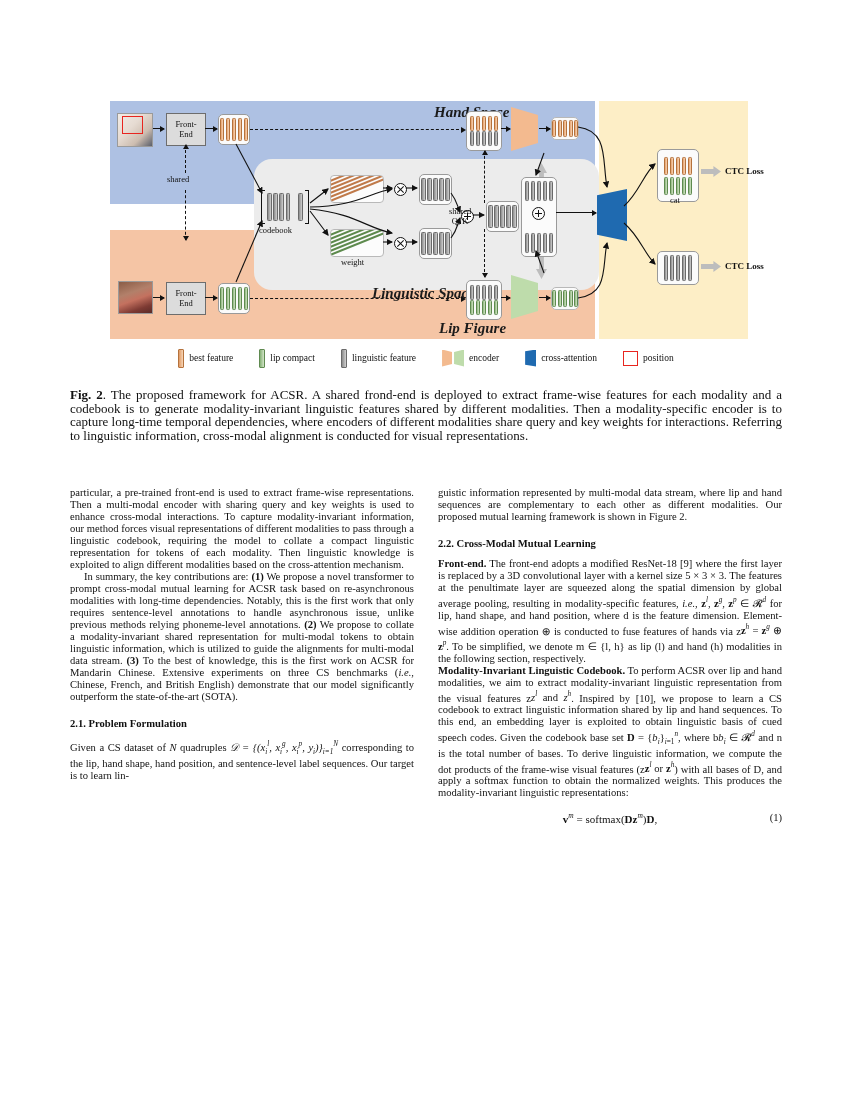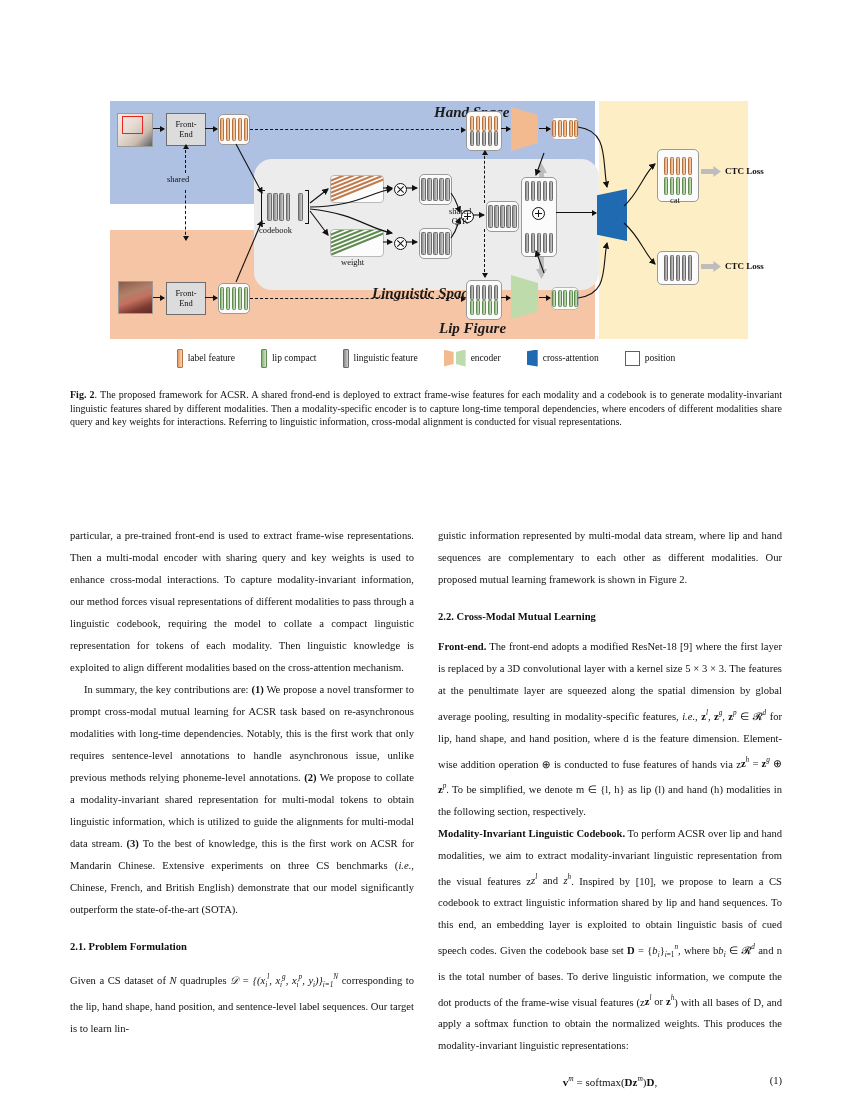--- a/index.html
+++ b/index.html
@@ -106,27 +106,27 @@
   .leg-bar.g{background:linear-gradient(90deg,#8a8a8a,#d0d0d0);border:.6px solid #6a6a6a;}
   .leg-enc{display:flex;gap:2px;}
   .leg-enc span{display:block;width:10px;height:17px;}
   .leg-enc .a{background:#f3ba8f;clip-path:polygon(0 0,100% 14%,100% 86%,0 100%);}
   .leg-enc .b{background:#bedcab;clip-path:polygon(0 14%,100% 0,100% 100%,0 86%);}
   .leg-cross{width:11px;height:17px;background:#1f6ab0;clip-path:polygon(0 10%,100% 0,100% 100%,0 90%);}
   .leg-pos{width:13px;height:13px;border:1.4px solid #e8251f;}
 
   
   #caption{position:absolute;left:70px;top:388px;width:712px;
-    font-size:10px;line-height:13.6px;text-align:justify;
+    font-size:13px;line-height:13.6px;text-align:justify;
     font-family:"Liberation Serif",serif;}
   #caption b{font-weight:bold;}
 
   
-  .col{position:absolute;width:344px;font-size:10.6px;line-height:22px;text-align:justify;
-       font-family:"Liberation Serif",serif;margin-top:38px;}
+  .col{position:absolute;width:344px;font-size:10.6px;line-height:12px;text-align:justify;
+       font-family:"Liberation Serif",serif;}
   #col-left{left:70px;top:487px;}
   #col-right{left:438px;top:487px;}
   .col p{margin:0;text-indent:14px;}
   .col p.noind{text-indent:0;}
   .col p + p{margin-top:0;}
   h2.sect{font-size:10.8px;font-weight:bold;text-align:center;margin:17px 0 12px 0;letter-spacing:.2px;}
   h3.sub{font-size:10.6px;font-weight:bold;margin:15px 0 8px 0;text-indent:0;}
   .runin{font-weight:bold;}
   .it{font-style:italic;}
   .mathv{font-style:italic;font-family:"Liberation Serif",serif;}
@@ -417,21 +417,21 @@
         <path d="M520,105 C535,92 540,72 551,63"></path>
 
         <path d="M520,122 C536,136 540,152 551,163"></path>
       </g>
     </svg>
   </div>
 
   <div id="legend">
     <div class="leg">
       <span class="leg-bar h"></span>
-      <span>label feature</span>
+      <span>best feature</span>
     </div>
     <div class="leg">
       <span class="leg-bar l"></span>
       <span>lip compact</span>
     </div>
     <div class="leg">
       <span class="leg-bar g"></span>
       <span>linguistic feature</span>
     </div>
     <div class="leg">

